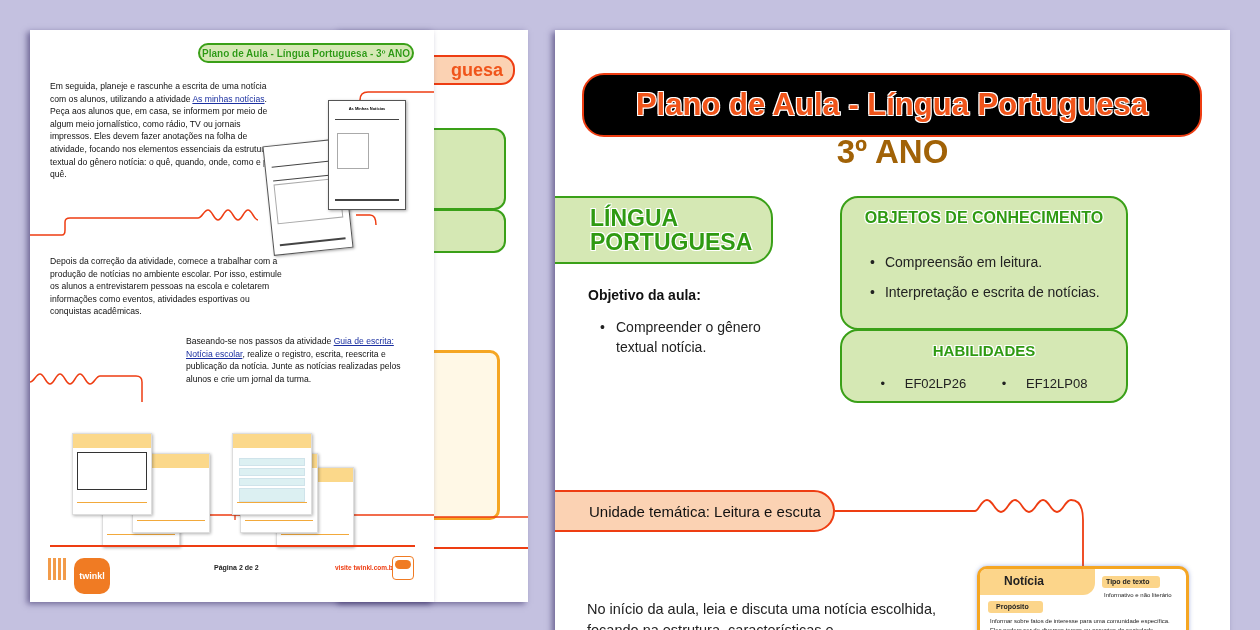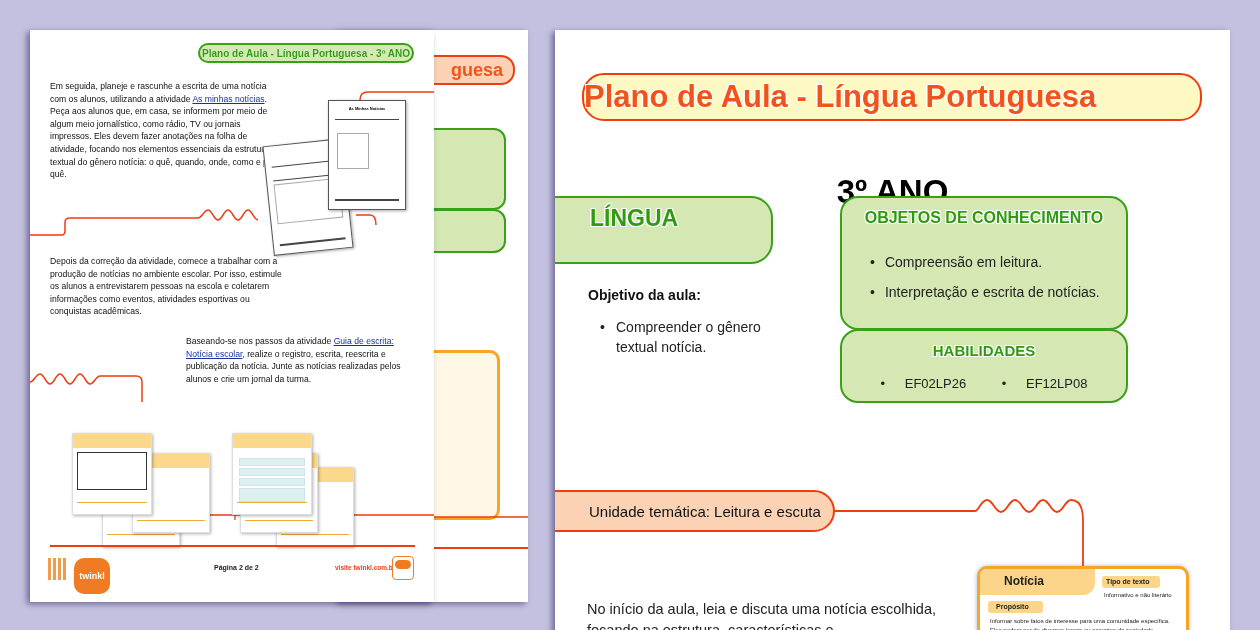--- a/index.html
+++ b/index.html
@@ -59,31 +59,31 @@
   
   .back-pill { position:absolute; left:-40px; top:25px; width:215px; height:30px; border:2px solid #ee3d12; border-radius:14px; background:#fbd2b3; }
   .back-pill span { position:absolute; right:10px; top:3px; font-size:18px; font-weight:bold; color:#f0541a; }
   .back-green { position:absolute; left:-30px; width:196px; background:#d5e8b4; border:2px solid #3aa018; border-radius:12px; }
   .back-green .t { position:absolute; left:38px; font-size:11px; font-weight:bold; color:#2f9a12; }
   .back-green .s { position:absolute; left:38px; font-size:8.5px; color:#111; }
   .back-card { position:absolute; left:35px; top:320px; width:125px; height:170px; border:3px solid #f5a623; border-radius:10px; background:#fff8e6; }
 
   
   .title-pill {
-    position: absolute; left: 27px; top: 43px; width: 620px; height: 48px;
-    background: #fef9c3; border: 2px solid #ee3d12; border-radius: 22px;
-    display: flex; align-items: center; justify-content: flex-start;
+    position: absolute; left: 27px; top: 43px; width: 620px; height: 64px;
+    background: #000000; border: 2px solid #ee3d12; border-radius: 22px;
+    display: flex; align-items: center; justify-content: center;
   }
   .title-pill span {
     font-size: 31px; font-weight: bold; color: #f0541a;
     text-shadow: -1px -1px 0 #fff, 1px -1px 0 #fff, -1px 1px 0 #fff, 1px 1px 0 #fff;
   }
   .grade {
     position: absolute; left: 0; width: 675px; top: 103px; text-align: center;
-    font-size: 33px; font-weight: bold; color: #000000; margin-top: 40px;
+    font-size: 33px; font-weight: bold; color: #a16207;
   }
   .subject-box {
     position: absolute; left: -20px; top: 166px; width: 238px; height: 68px;
     background: #d5e8b4; border: 2px solid #3aa018; border-radius: 0 22px 22px 0;
   }
   .subject-box .l1, .subject-box .l2 {
     position: absolute; left: 53px; font-size: 23px; font-weight: bold; color: #2f9a12; line-height: 24px;
     text-shadow: -1px -1px 0 #fff, 1px -1px 0 #fff, -1px 1px 0 #fff, 1px 1px 0 #fff;
   }
   .subject-box .l1 { top: 8px; } .subject-box .l2 { top: 32px; }
@@ -221,20 +221,21 @@
 </div>
 
 <div class="page" id="page-1">
   <div class="title-pill">
     <span>Plano de Aula - Língua Portuguesa</span>
   </div>
   <div class="grade">3º ANO</div>
 
   <div class="subject-box">
     <span class="l1">LÍNGUA</span>
+    <span class="l2">PORTUGUESA</span>
   </div>
 
   <div class="obj-label">Objetivo da aula:</div>
   <div class="obj-item">
     <span class="dot">•</span>
     <span class="txt">Compreender o gênero textual notícia.</span>
   </div>
 
   <div class="green-card" id="card-objetos">
     <div class="heading">OBJETOS DE CONHECIMENTO</div>

